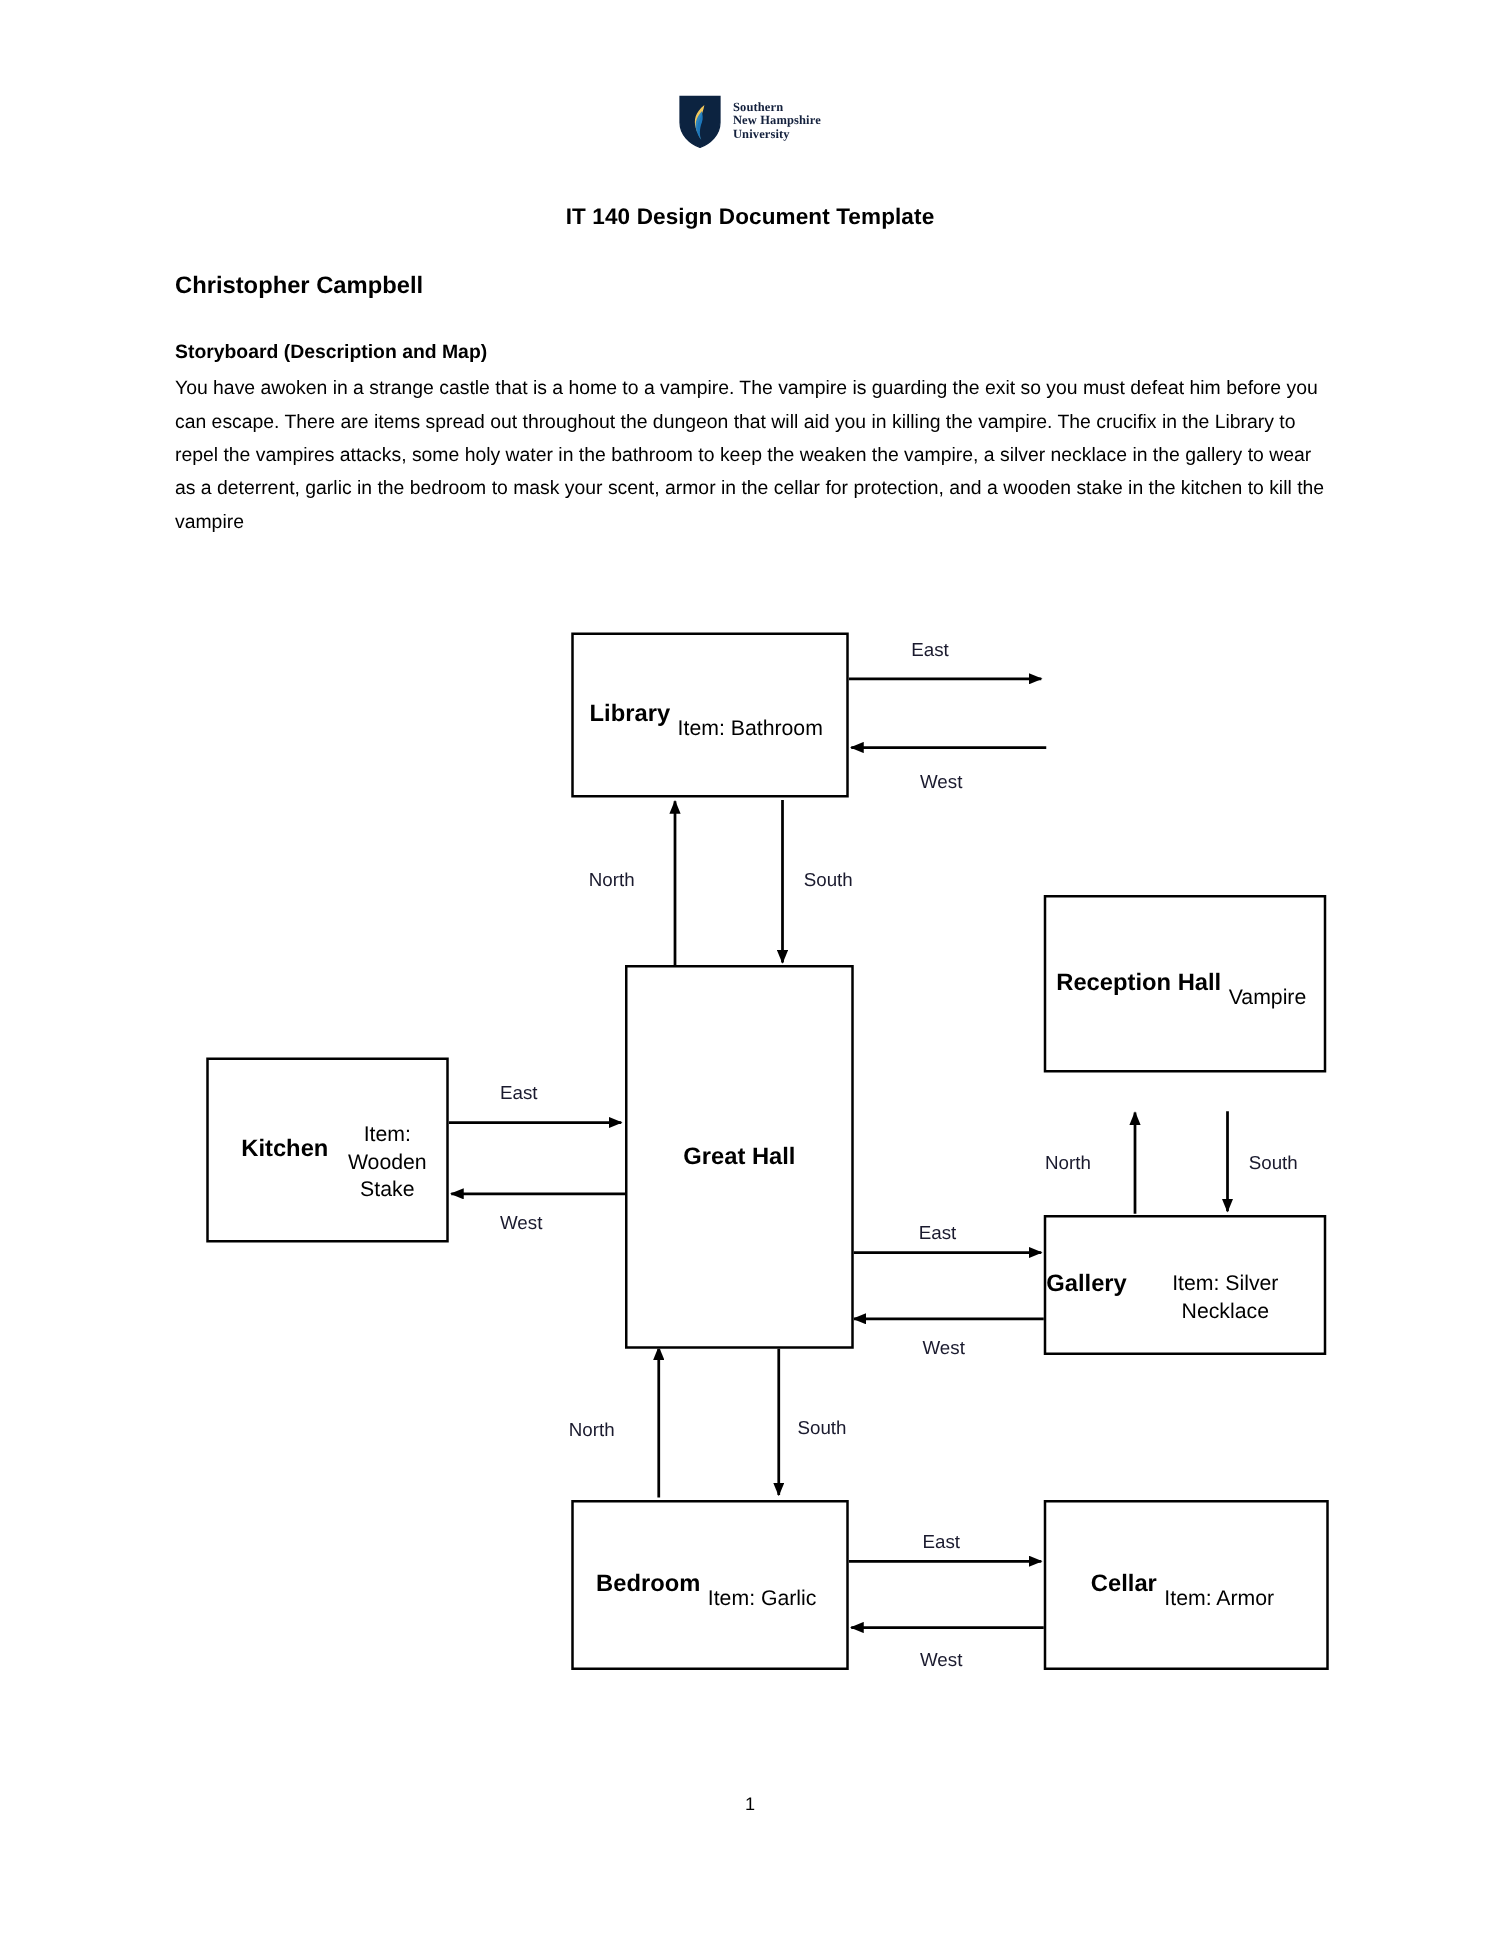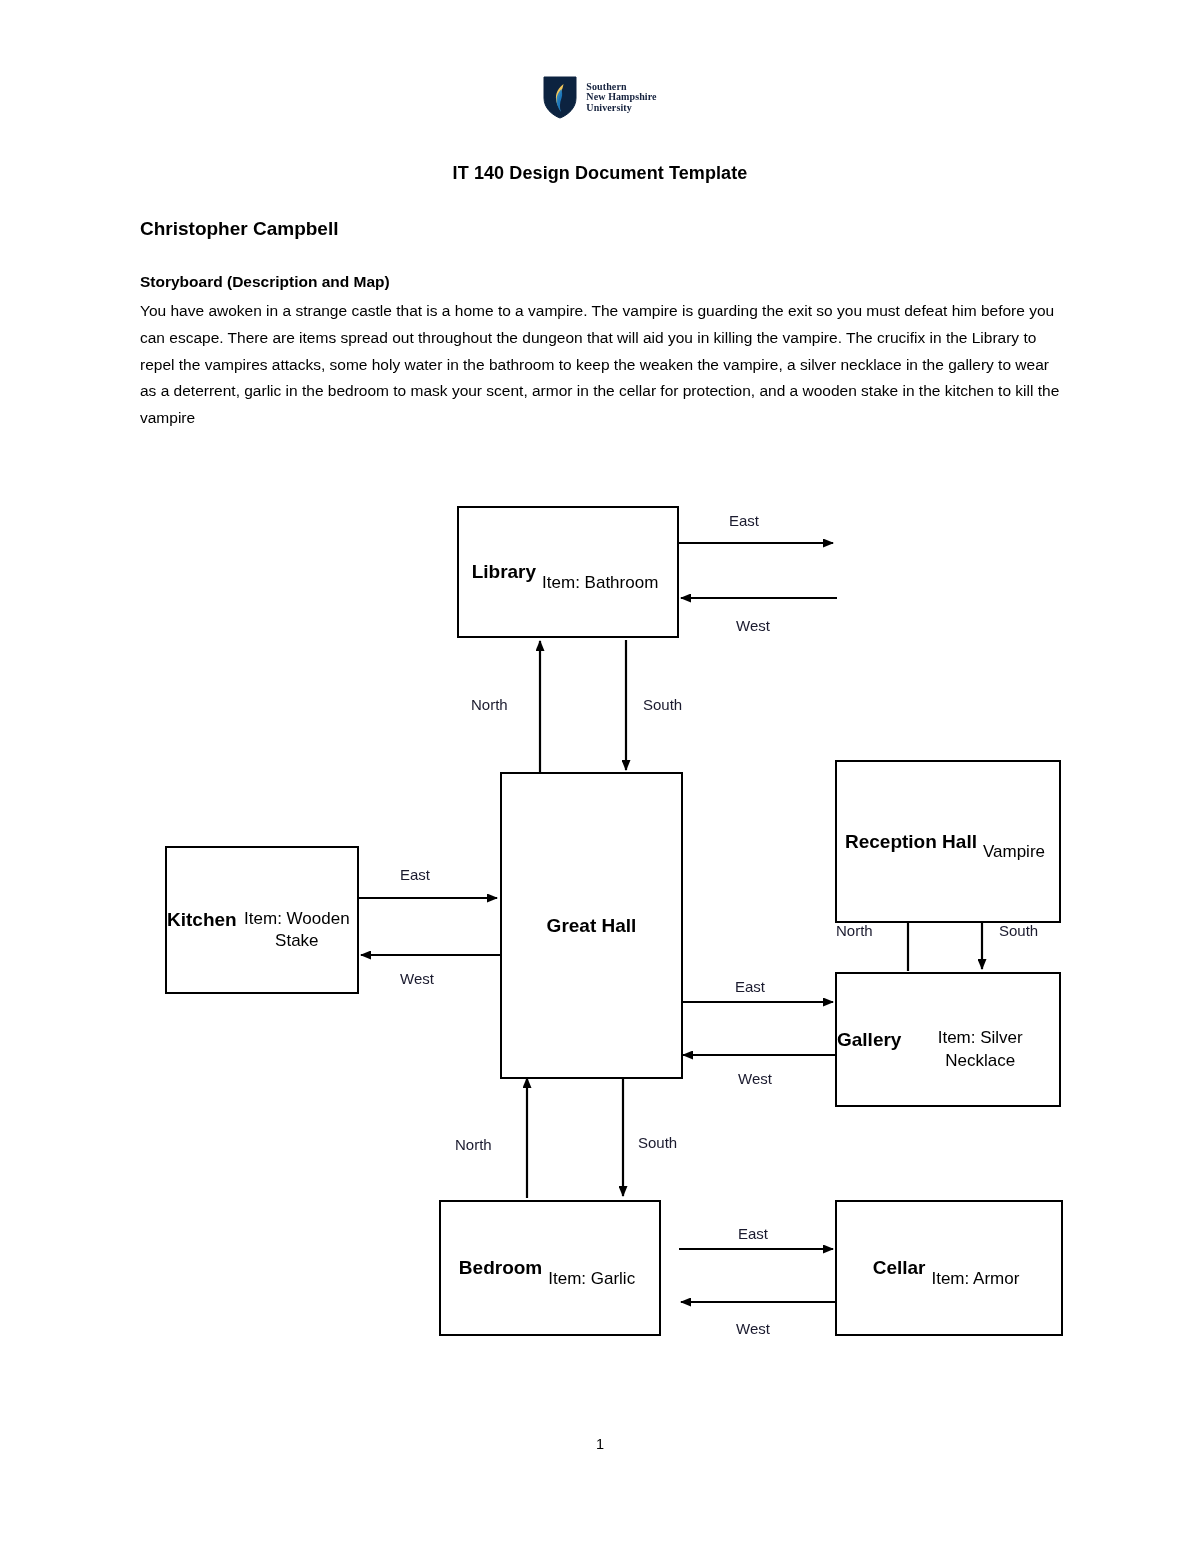--- a/index.html
+++ b/index.html
@@ -198,36 +198,36 @@
     <div class="room" style="left:457px; top:506px; width:222px; height:132px;">
       <div class="room-name">Library</div>
       <div class="room-item">Item: Bathroom</div>
     </div>
 
 
     <div class="room" style="left:500px; top:772px; width:183px; height:307px;">
       <div class="room-name">Great Hall</div>
     </div>
 
-    <div class="room" style="left:165px; top:846px; width:194px; height:148px;">
+    <div class="room" style="left:165px; top:846px; width:194px; height:148px;padding-left:26px;">
       <div class="room-name">Kitchen</div>
       <div class="room-item tight">Item: Wooden Stake</div>
     </div>
 
-    <div class="room" style="left:835px; top:760px; width:226px; height:163px;">
+    <div class="room" style="left:835px; top:716px; width:226px; height:142px;">
       <div class="room-name">Reception Hall</div>
       <div class="room-item">Vampire</div>
     </div>
 
-    <div class="room" style="left:835px; top:972px; width:226px; height:135px;">
+    <div class="room" style="left:835px; top:972px; width:226px; height:112px;">
       <div class="room-name">Gallery</div>
       <div class="room-item tight">Item: Silver Necklace</div>
     </div>
 
-    <div class="room" style="left:439px; top:1200px; width:222px; height:136px;">
+    <div class="room" style="left:457px; top:1200px; width:222px; height:136px;">
       <div class="room-name">Bedroom</div>
       <div class="room-item">Item: Garlic</div>
     </div>
 
     <div class="room" style="left:835px; top:1200px; width:228px; height:136px;">
       <div class="room-name">Cellar</div>
       <div class="room-item">Item: Armor</div>
     </div>
 
     <div class="edge-label" style="left:729px; top:512px;">East</div>

